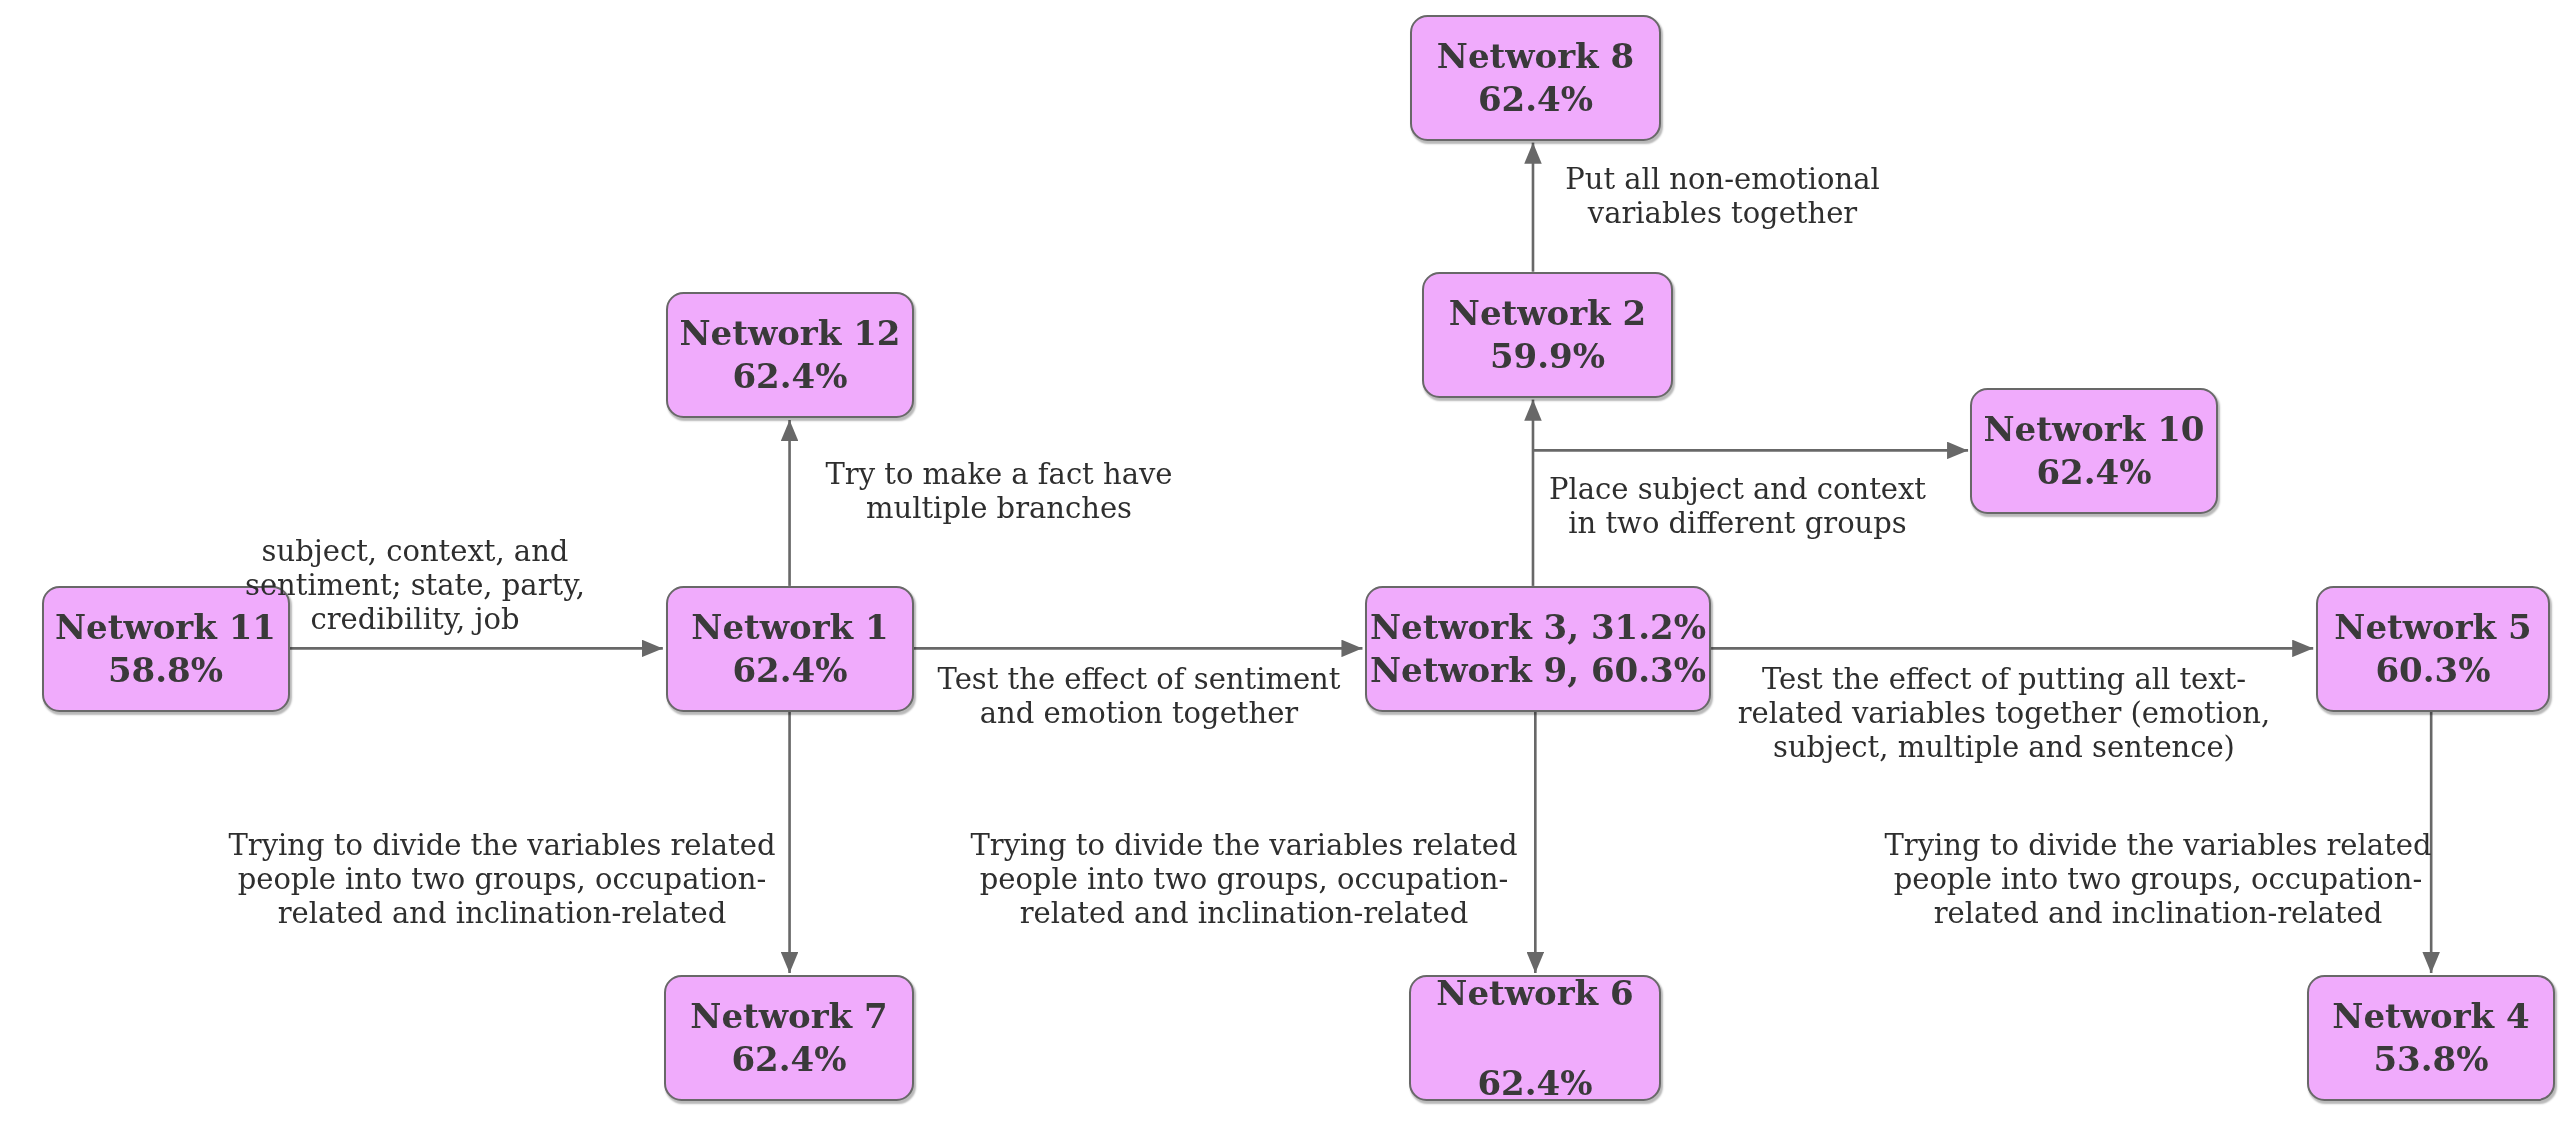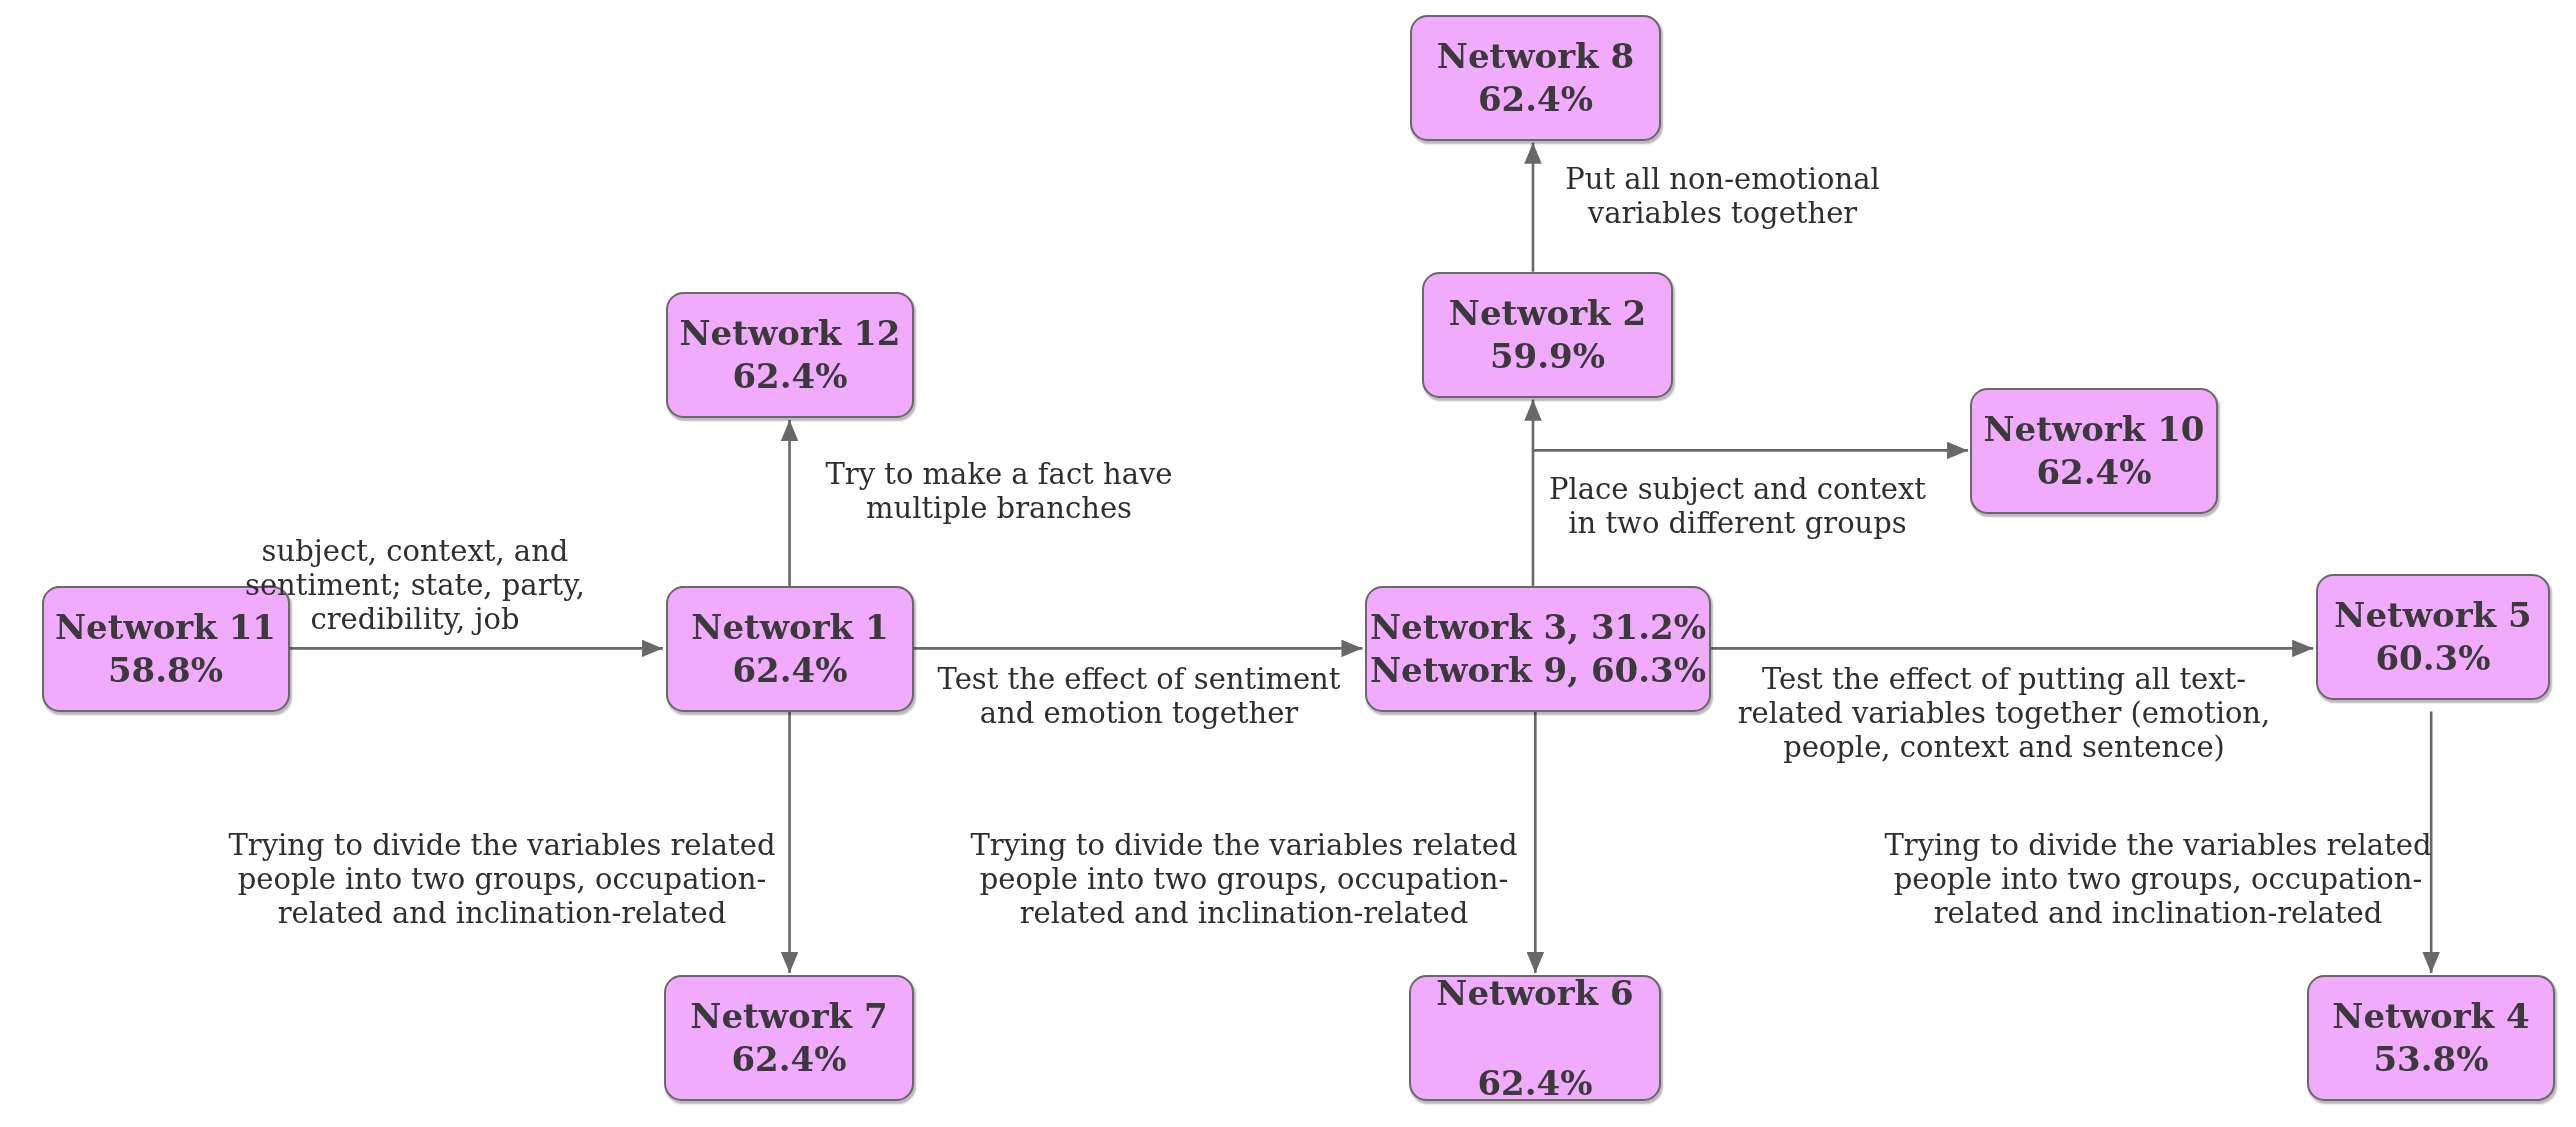--- a/index.html
+++ b/index.html
@@ -108,21 +108,21 @@
   <div class="node" style="left:666px; top:586px; width:248px; height:126px;">
     <div class="node-line">Network 1</div>
     <div class="node-line">62.4%</div>
   </div>
 
   <div class="node" style="left:1365px; top:586px; width:346px; height:126px;">
     <div class="node-line">Network 3, 31.2%</div>
     <div class="node-line">Network 9, 60.3%</div>
   </div>
 
-  <div class="node" style="left:2316px; top:574px; width:234px; height:126px;">
+  <div class="node" style="left:2316px; top:586px; width:234px; height:126px;">
     <div class="node-line">Network 5</div>
     <div class="node-line">60.3%</div>
   </div>
 
   <div class="node" style="left:664px; top:975px; width:250px; height:126px;">
     <div class="node-line">Network 7</div>
     <div class="node-line">62.4%</div>
   </div>
 
   <div class="node" style="left:1409px; top:975px; width:252px; height:126px;gap:47px;">
@@ -157,21 +157,21 @@
   </div>
 
   <div class="edge-label" style="left:1539px; top:472px; width:397px;">
     <div class="edge-label-line">Place subject and context</div>
     <div class="edge-label-line">in two different groups</div>
   </div>
 
   <div class="edge-label" style="left:1718px; top:662px; width:572px;">
     <div class="edge-label-line">Test the effect of putting all text-</div>
     <div class="edge-label-line">related variables together (emotion,</div>
-    <div class="edge-label-line">people, context and sentence)</div>
+    <div class="edge-label-line">subject, multiple and sentence)</div>
   </div>
 
   <div class="edge-label" style="left:204px; top:828px; width:596px;">
     <div class="edge-label-line">Trying to divide the variables related</div>
     <div class="edge-label-line">people into two groups, occupation-</div>
     <div class="edge-label-line">related and inclination-related</div>
   </div>
 
   <div class="edge-label" style="left:946px; top:828px; width:596px;">
     <div class="edge-label-line">Trying to divide the variables related</div>

